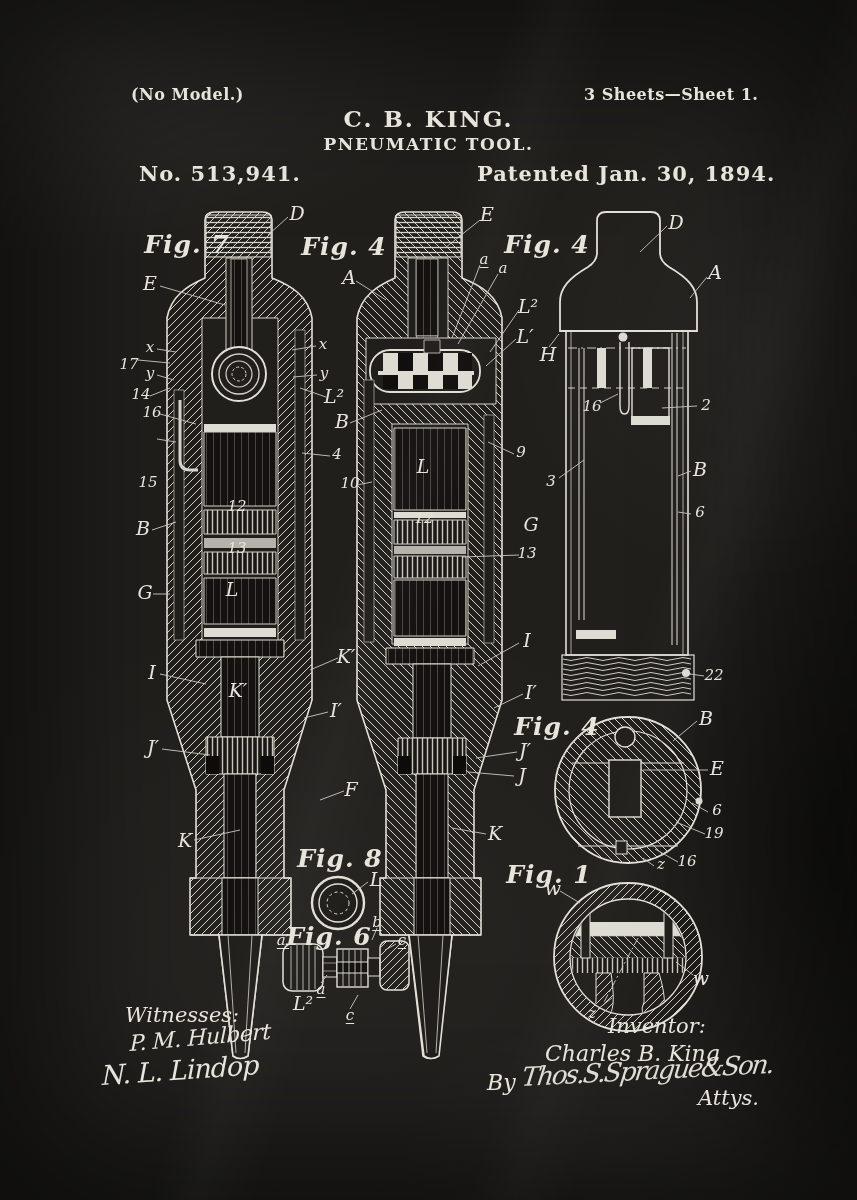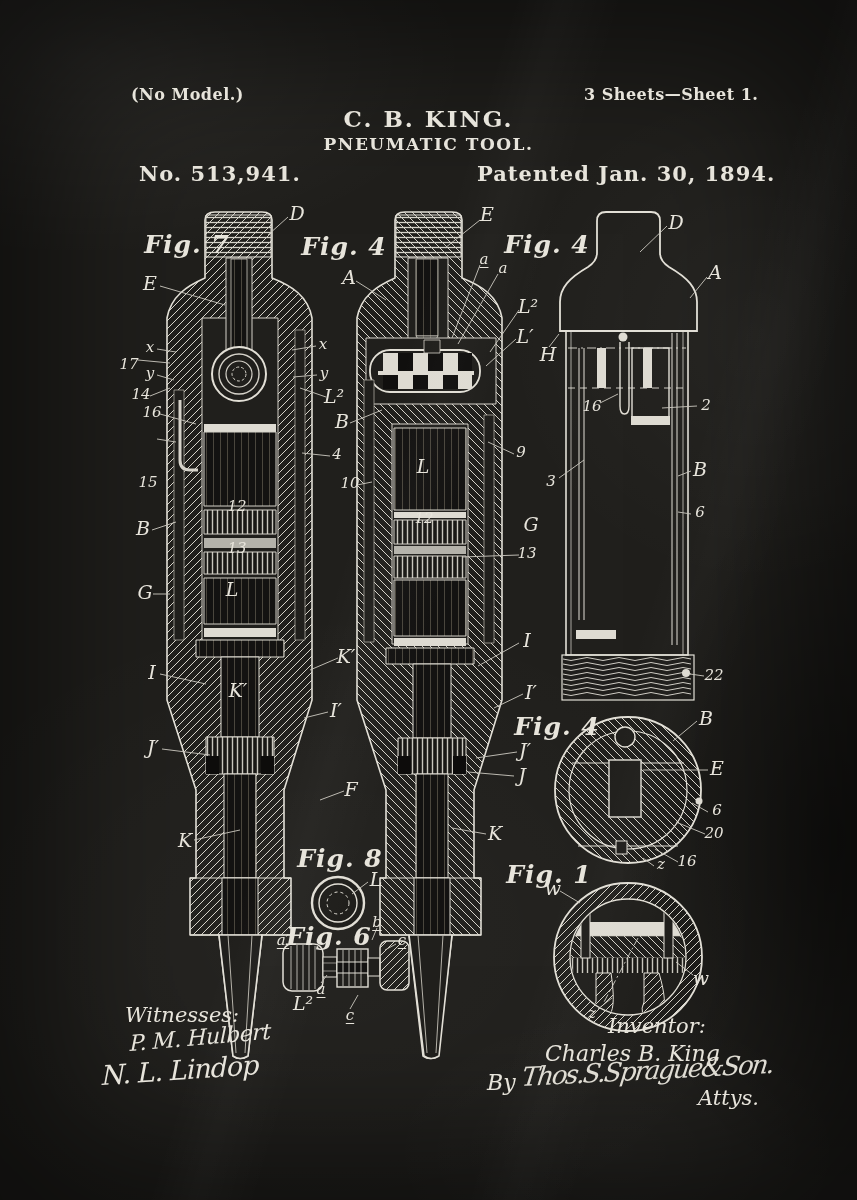--- a/index.html
+++ b/index.html
@@ -349,21 +349,21 @@
       <span class="ann p" style="left: 715px; top: 272px;">A</span>
       <span class="ann n" style="left: 592px; top: 406px;">16</span>
       <span class="ann n" style="left: 706px; top: 405px;">2</span>
       <span class="ann n" style="left: 551px; top: 481px;">3</span>
       <span class="ann p" style="left: 700px; top: 469px;">B</span>
       <span class="ann n" style="left: 700px; top: 512px;">6</span>
       <span class="ann n" style="left: 714px; top: 675px; font-style: italic;">22</span>
       <span class="ann p" style="left: 706px; top: 718px;">B</span>
       <span class="ann p" style="left: 717px; top: 768px;">E</span>
       <span class="ann n" style="left: 717px; top: 810px;">6</span>
-      <span class="ann n" style="left: 714px; top: 833px;">20</span>
+      <span class="ann n" style="left: 714px; top: 833px;">19</span>
       <span class="ann n" style="left: 687px; top: 861px;">16</span>
       <span class="ann n" style="left: 661px; top: 864px;">z</span>
       <span class="ann p" style="left: 553px; top: 888px;">w</span>
       <span class="ann p" style="left: 701px; top: 978px;">w</span>
       <span class="ann n" style="left: 592px; top: 1013px;">z</span>
       <span class="ann p" style="left: 376px; top: 879px;">L</span>
       <span class="ann n u" style="left: 283px; top: 940px;">a′</span>
       <span class="ann n u" style="left: 377px; top: 922px;">b</span>
       <span class="ann n u" style="left: 402px; top: 940px;">c</span>
       <span class="ann n u" style="left: 321px; top: 989px;">a</span>

